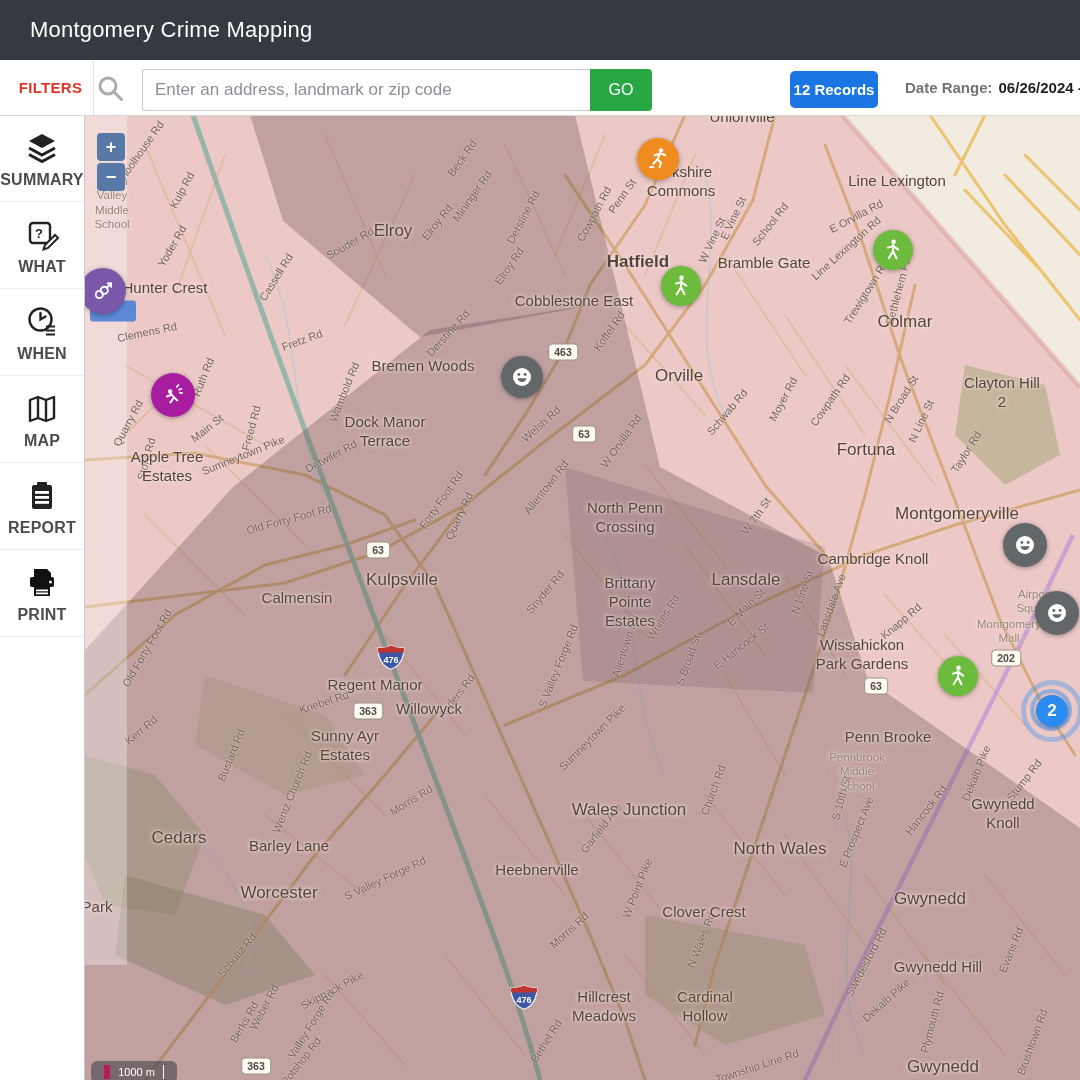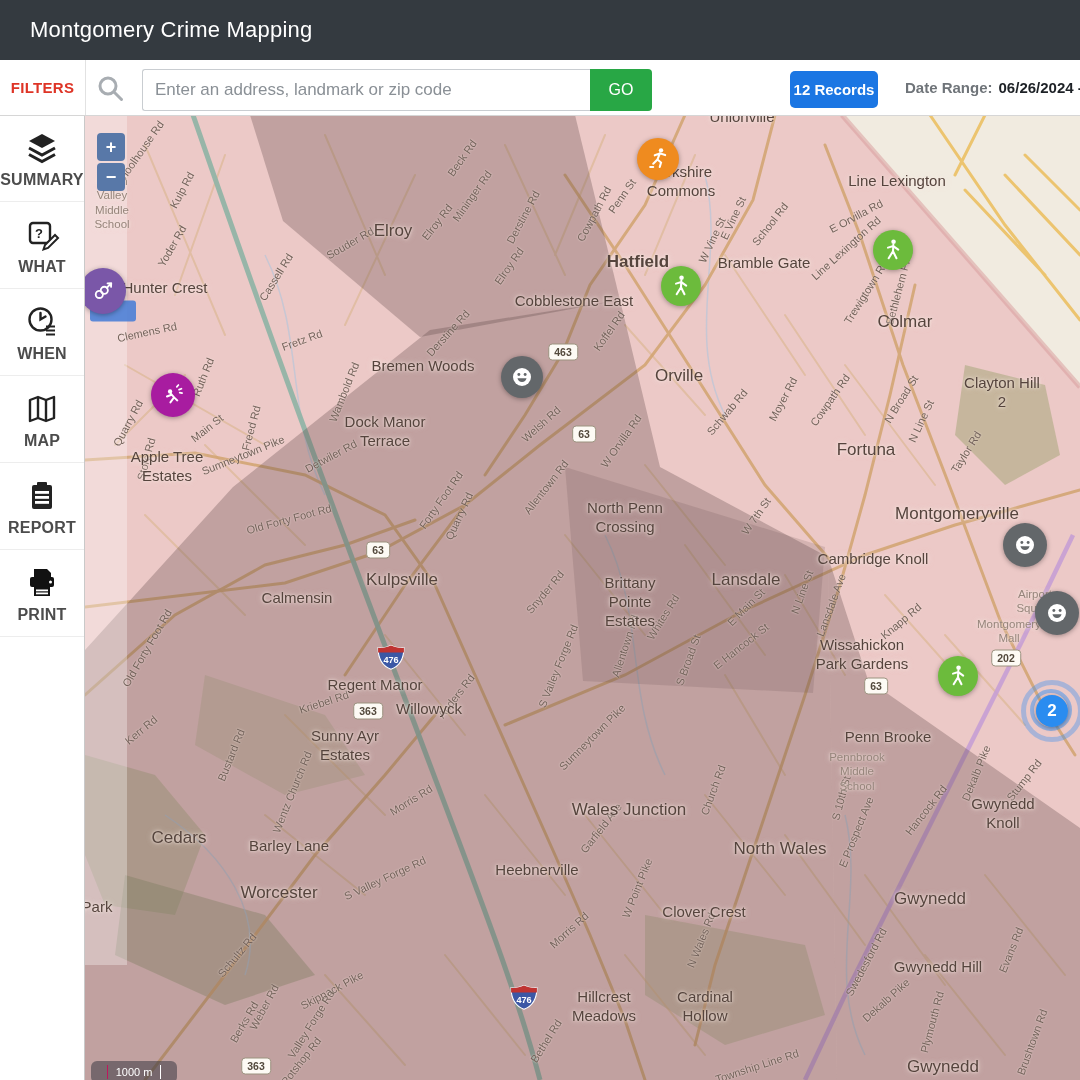--- a/index.html
+++ b/index.html
@@ -15,21 +15,21 @@
   }
   .app-title{color:#fff;font-size:22px;font-weight:500;letter-spacing:.2px;}
   
   .toolbar{
     position:absolute;left:0;top:60px;width:1080px;height:55px;background:#fff;
     border-bottom:1px solid #d6d6d6;z-index:40;
   }
   .filters-label{
     position:absolute;left:0;top:0;width:85px;height:55px;display:flex;
     align-items:center;justify-content:center;color:var(--filters-red,#de3426);
-    font-weight:bold;font-size:15px;letter-spacing:.3px;border-right:1px solid #e2e2e2;
+    font-weight:bold;font-size:15px;letter-spacing:.3px;border-right:1px solid #e2e2e2;padding-left:8px;
   }
   .search-icon{position:absolute;left:95px;top:13px;width:30px;height:30px;}
   .search-input{
     position:absolute;left:142px;top:9px;width:448px;height:42px;
     border:1px solid #c9cdd1;border-right:none;border-radius:3px 0 0 3px;
     font-size:17px;color:#333;padding:0 12px;outline:none;box-sizing:border-box;
     font-family:"Liberation Sans",sans-serif;
   }
   .search-input::placeholder{color:#8a9096;}
   .go-button{
@@ -111,21 +111,21 @@
   .zoom-btn{
     width:28px;height:28px;background:var(--zoom-btn,#5878a8);color:#fff;border:none;
     font-size:18px;font-weight:bold;border-radius:4px;cursor:pointer;display:block;
     margin-bottom:2px;line-height:26px;padding:0;font-family:"Liberation Sans",sans-serif;
   }
   .scalebar{
     position:absolute;left:6px;top:946px;width:86px;height:22px;
     background:rgba(58,58,68,.55);border-radius:6px;color:#fff;font-size:11px;
     display:flex;align-items:center;justify-content:center;z-index:20;
   }
-  .scalebar span{border-left:1px solid #be185d;border-right:1px solid #fff;padding:1px 8px;}
+  .scalebar span{border-left:6px solid #be185d;border-right:1px solid #fff;padding:1px 8px;}
 </style>
 </head>
 <body>
 
 <div class="app-header">
   <div class="app-title">Montgomery Crime Mapping</div>
 </div>
 
 <div class="toolbar">
   <div class="filters-label">FILTERS</div>

